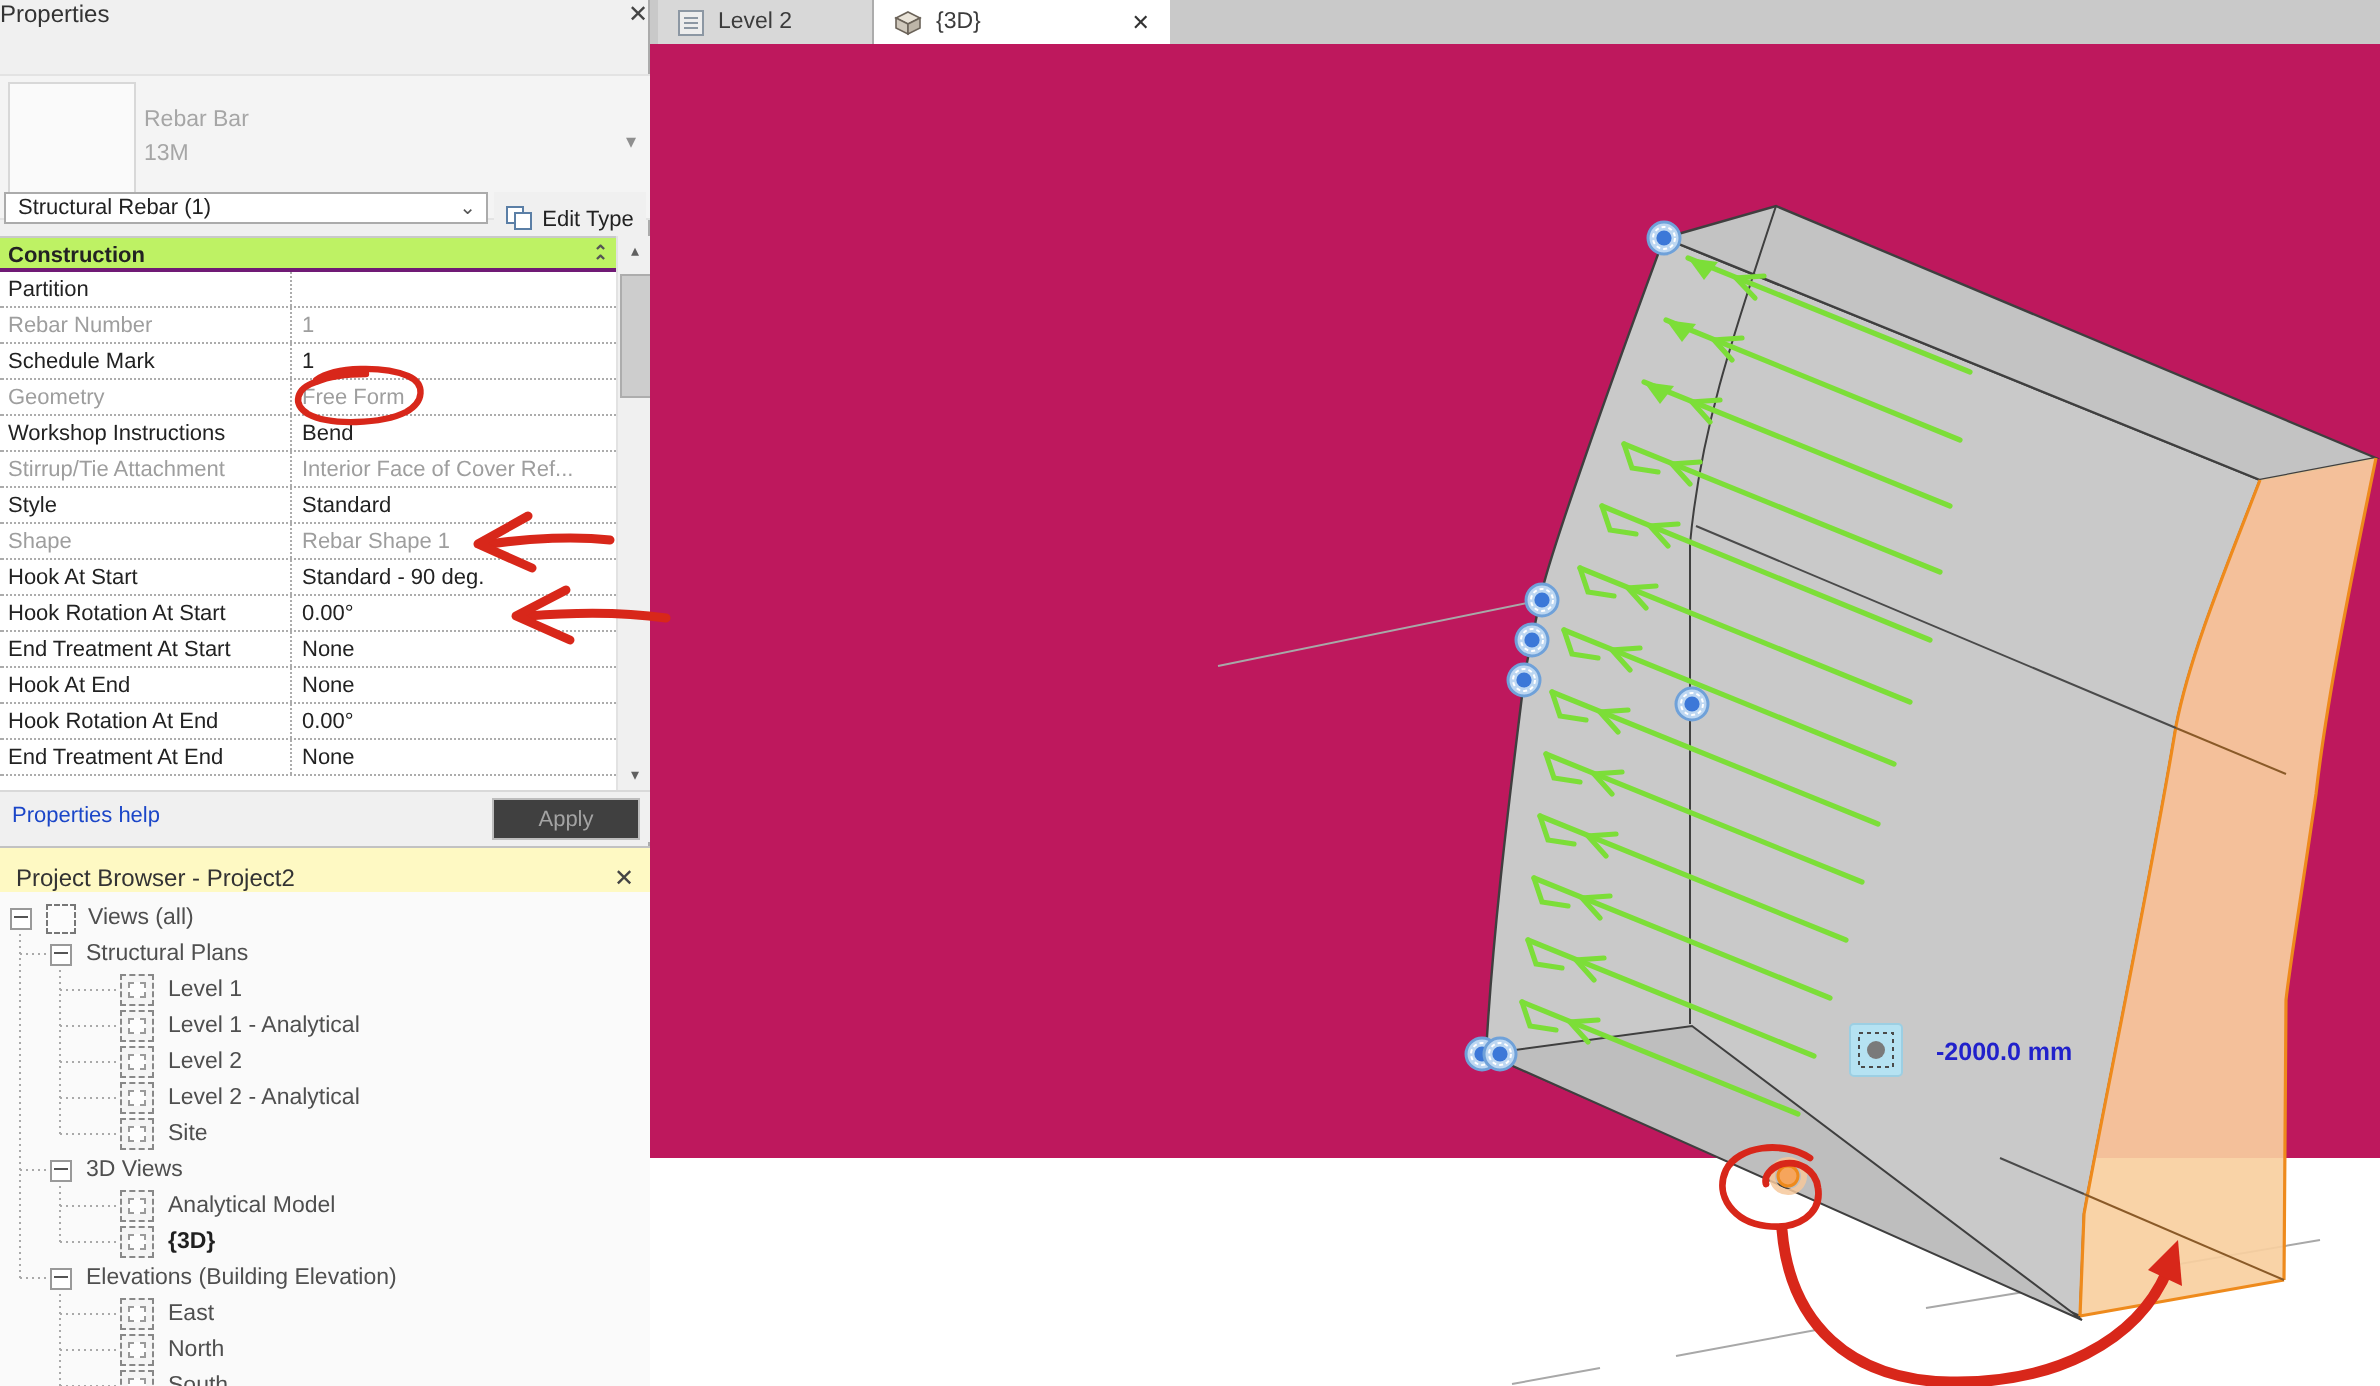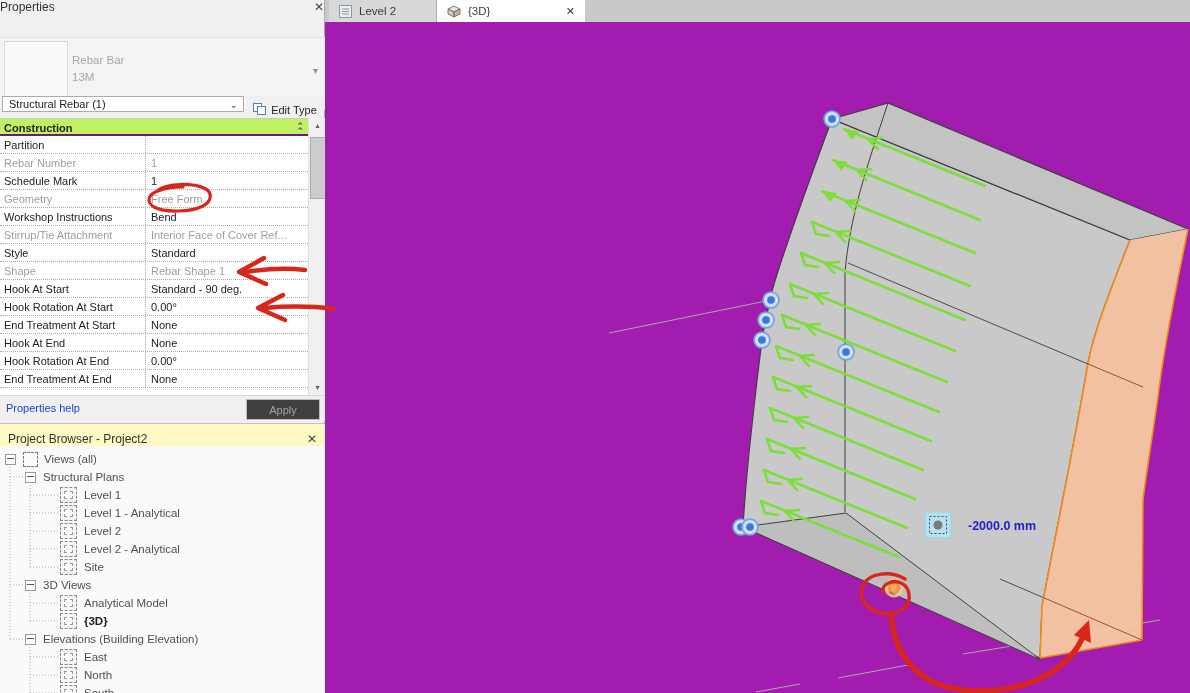--- a/index.html
+++ b/index.html
@@ -61,21 +61,21 @@
   .leaf-icon > div{width:7px;height:6px;border:1px dashed #9A9A9A;background:#FDFDFD}
   .bold-item{font-weight:bold;color:#1F1F1F}
   .guides{position:absolute;left:0;top:0;pointer-events:none}
 
   
   .tabbar{position:absolute;left:325px;top:0;width:865px;height:22px;background:#C9C9C9;display:flex;box-sizing:border-box}
   .tab{display:flex;align-items:center;font-size:11.5px;color:#3C3C3C;gap:7px;padding:0 10px;box-sizing:border-box}
   .tab-inactive{background:#D8D8D8;border-right:1px solid #ACACAC;width:108px;margin-left:4px}
   .tab-active{background:#FFFFFF;width:148px}
   .tab-close{margin-left:auto;font-size:11px;color:#333}
-  .canvas{position:absolute;left:325px;top:22px;width:865px;height:671px;background:#a21caf}
+  .canvas{position:absolute;left:325px;top:22px;width:865px;height:557px;background:#be185d}
 
   .annot-overlay{position:absolute;left:0;top:0;z-index:40;pointer-events:none}
 </style>
 </head>
 <body>
 
 <div class="left-col">
 
   <div>
     <div class="panel-title">

